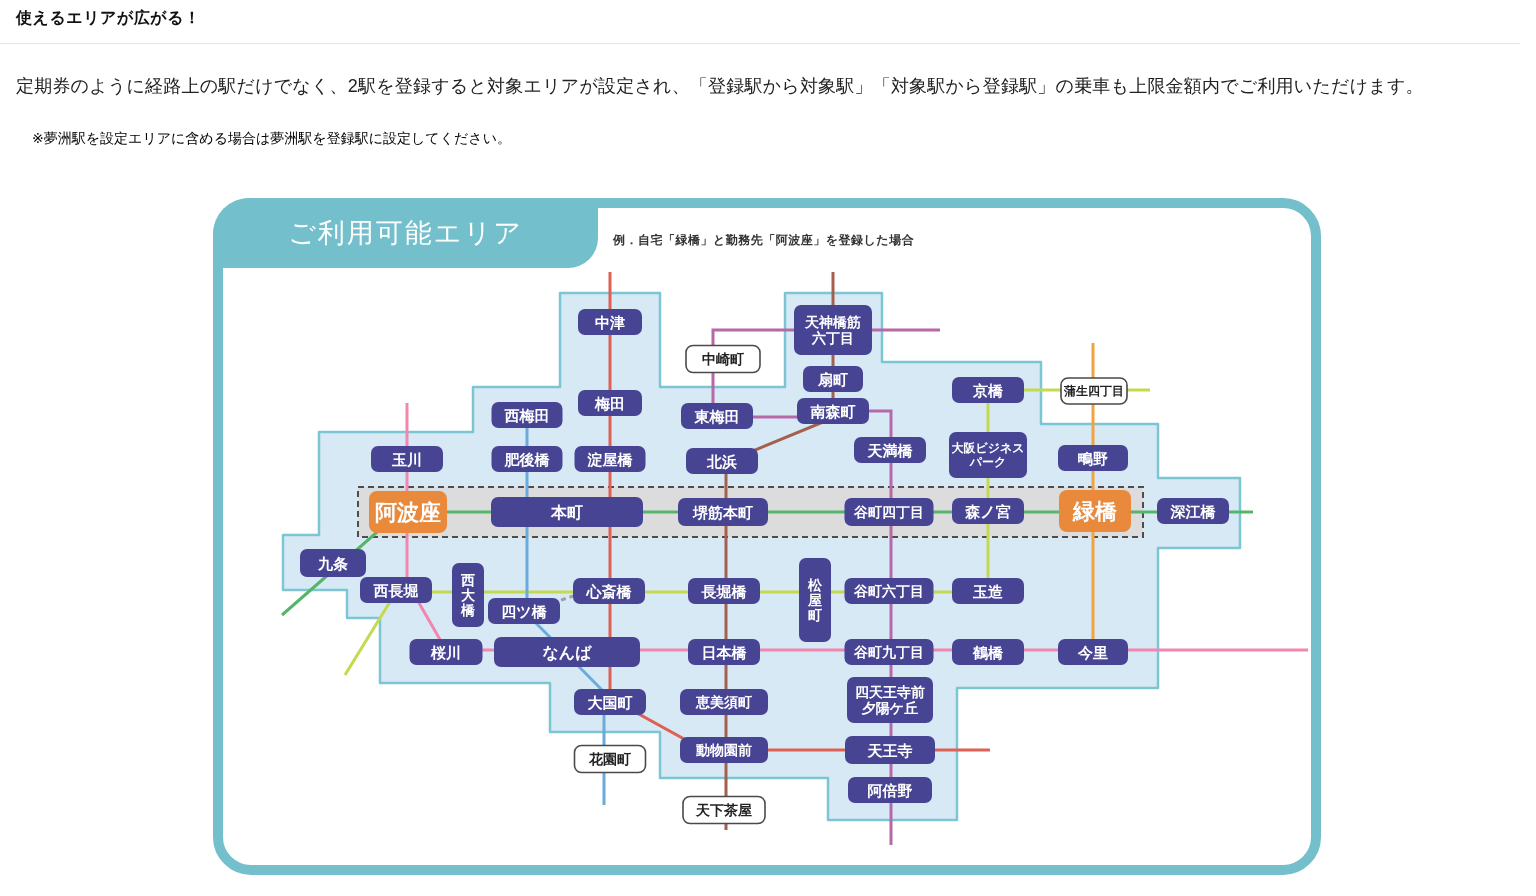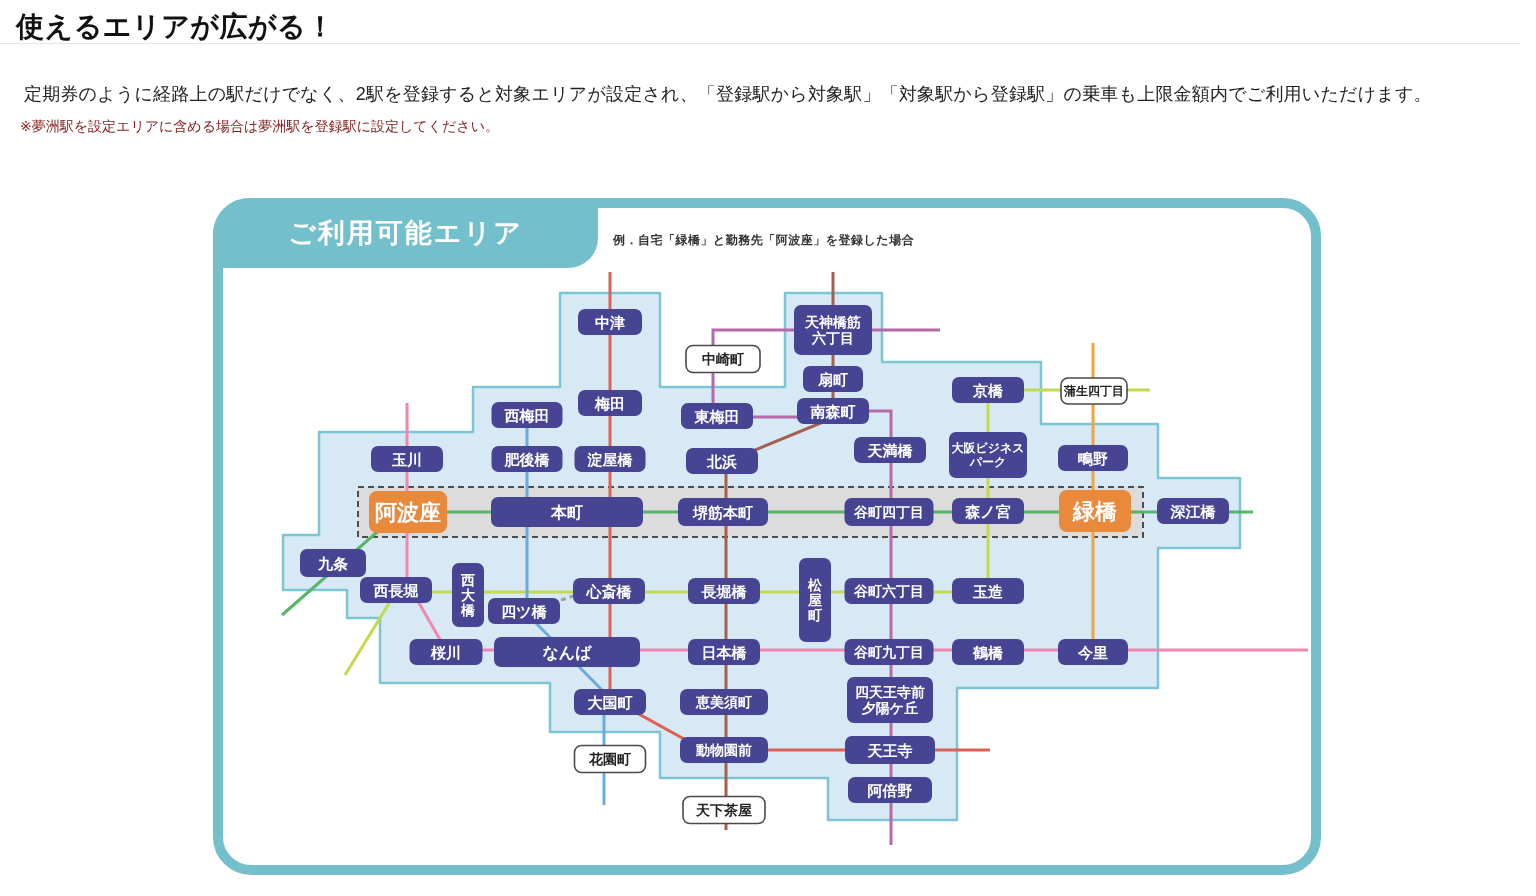--- a/index.html
+++ b/index.html
@@ -3,42 +3,42 @@
 <meta charset="utf-8">
 <style>
   html,body{margin:0;padding:0;}
   body{
     width:1536px;height:896px;position:relative;background:#ffffff;
     font-family:"Liberation Sans","DejaVu Sans",sans-serif;
     overflow:hidden;color:#222;
   }
   .page-title{
     position:absolute;left:16px;top:8px;margin:0;
-    font-size:28px;font-weight:bold;color:#111;letter-spacing:.5px;
+    font-size:16px;font-weight:bold;color:#111;letter-spacing:.5px;
   }
   .divider{position:absolute;left:0;top:43px;width:1520px;height:1px;background:#e6e6e2;}
   .intro-paragraph{
-    position:absolute;left:16px;top:74px;margin:8px;width:1480px;
+    position:absolute;left:16px;top:74px;margin:0;width:1480px;
     font-size:18px;color:#222;letter-spacing:.2px;
   }
   .intro-note{
-    position:absolute;left:16px;top:114px;margin:4px;
-    font-size:14px;color:#7f1d1d;
+    position:absolute;left:16px;top:114px;margin:16px;
+    font-size:14px;color:#000000;
   }
   .card{
     position:absolute;left:213px;top:198px;width:1108px;height:677px;
     box-sizing:border-box;border:10px solid #73bfcb;border-radius:38px;
     background:#fff;
   }
   .tab{
     position:absolute;left:-10px;top:-10px;width:385px;height:70px;
     background:#73bfcb;border-radius:36px 0 30px 0;
     display:flex;align-items:center;justify-content:center;
   }
-  .tab span{color:#fff;font-size:27px;font-weight:700;letter-spacing:2px;}
+  .tab span{color:#fff;font-size:27px;font-weight:400;letter-spacing:2px;}
   .caption{
     position:absolute;left:390px;top:24px;
     font-size:12px;font-weight:bold;color:#333;letter-spacing:.5px;
   }
   svg.map{position:absolute;left:0;top:0;}
   svg .st-label{font-family:"Liberation Sans","DejaVu Sans",sans-serif;font-weight:bold;}
 </style>
 </head>
 <body>
 

